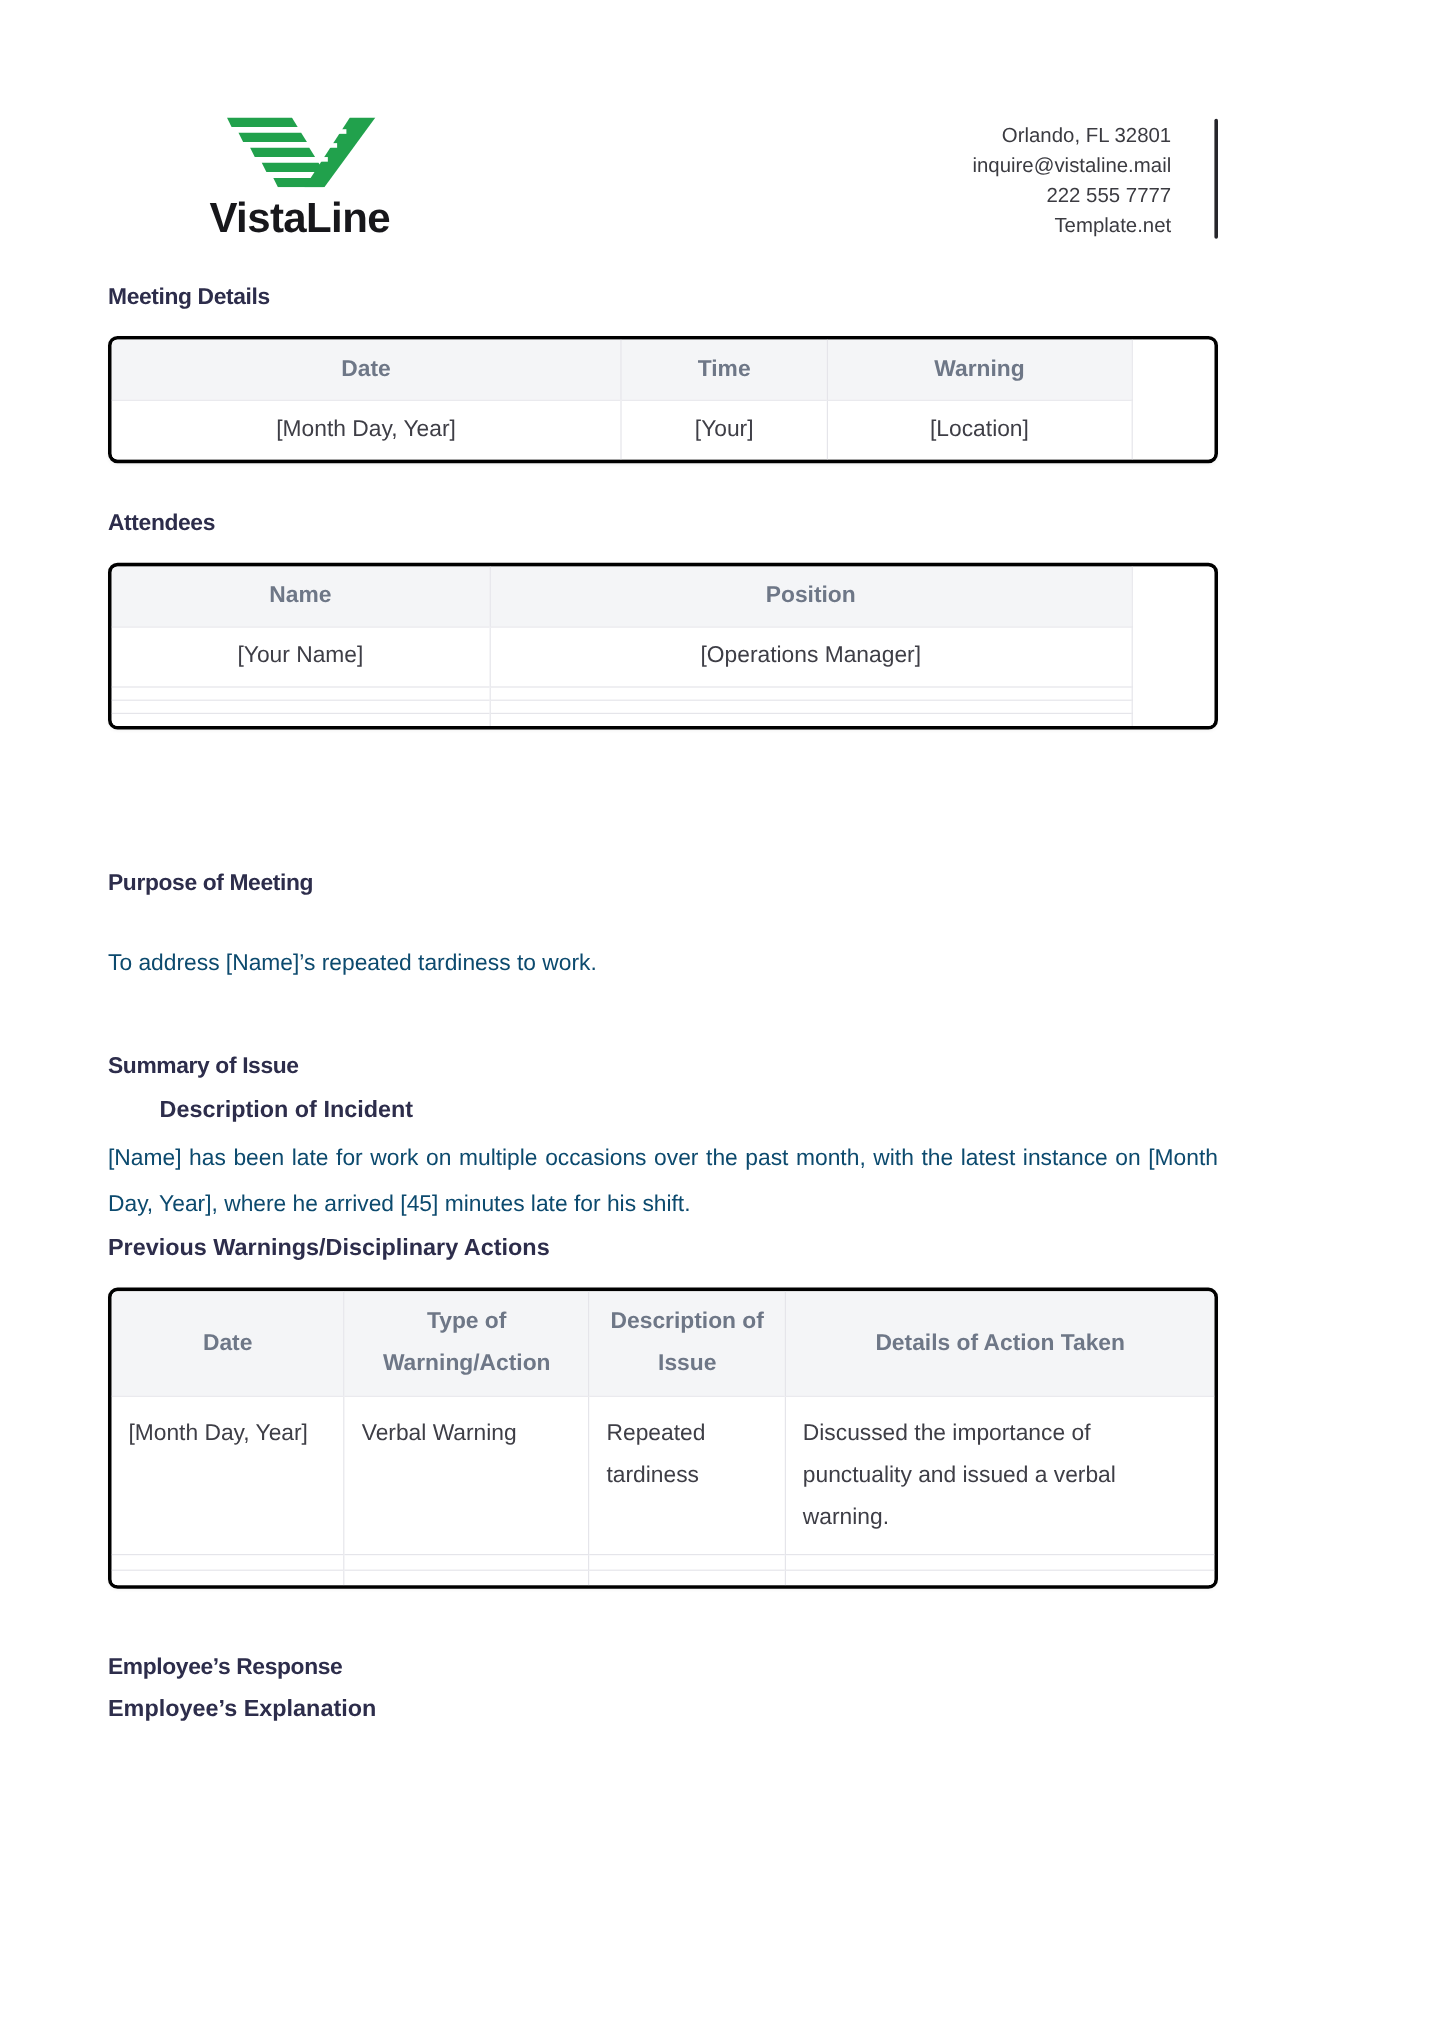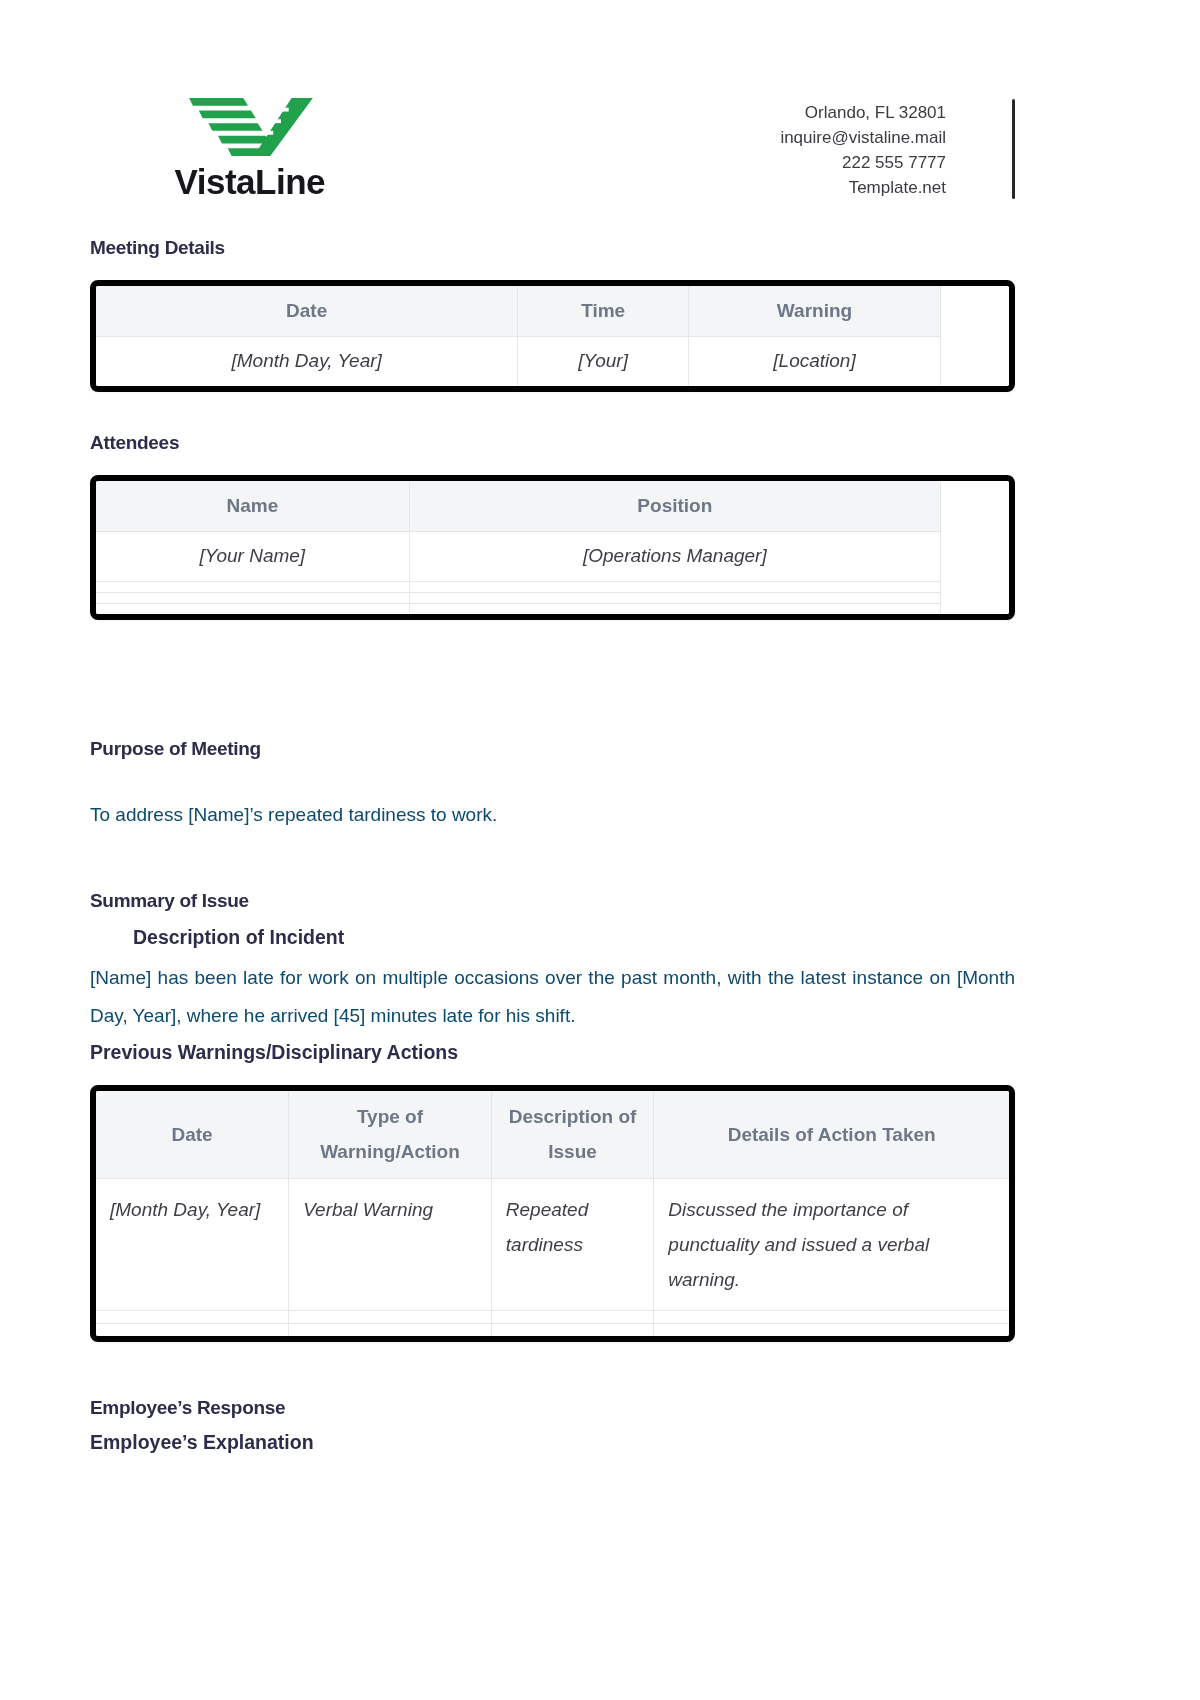--- a/index.html
+++ b/index.html
@@ -9,21 +9,21 @@
     font-family:"Liberation Sans","DejaVu Sans",sans-serif;
     color:#3E3E46;
   }
   .sheet { padding:98px 185px 0 90px; }
 
   
   .hdr { display:flex; justify-content:space-between; align-items:flex-start; }
   .logo-block { margin-left:57px;text-align:right; }
   .logo-icon { display:block; margin-left:28px; }
   .logo-text { font-size:35px; font-weight:700; color:#17171B; letter-spacing:-0.5px; margin-top:6px; }
-  .contact-wrap { display:flex; align-items:center;gap:30px; }
+  .contact-wrap { display:flex; align-items:center; }
   .contact { text-align:right; font-size:17px; line-height:25px; color:#3B3B41; padding-top:2px; }
   .hdr-divider { width:3px; height:100px; background:#26262B; margin-left:36px; border-radius:2px; }
 
   
   h1.doc-title {
     margin-top:205px; text-align:center; font-size:41px; line-height:48px;
     font-weight:700; color:#2D2D4B; letter-spacing:-0.5px;
   }
   h2.sec { font-size:19px; font-weight:700; color:#2D2D4B; letter-spacing:-0.3px; }
   h3.sub { font-size:19.5px; font-weight:700; color:#2D2D4B; }
@@ -33,30 +33,30 @@
   .h2-summary { margin-top:56px; }
   .h2-response { margin-top:55px; }
   .body-text { font-size:19px; line-height:38px; color:#0c4a6e; }
   .purpose-text { margin-top:36px; }
   .sub-incident { margin-top:14px;margin-left:43px; }
   .para-incident { margin-top:10px; text-align:justify; }
   .sub-warnings { margin-top:6px; }
   .sub-explanation { margin-top:12px; }
 
   
-  .tbl-wrap { border:6px solid #000000; border-radius:8px; overflow:hidden;
+  .tbl-wrap { border:3px solid #000000; border-radius:8px; overflow:hidden;
               box-shadow:0 1px 3px rgba(0,0,0,.05); margin-top:21px; }
   table { width:100%; border-collapse:collapse; table-layout:fixed; }
   th, td { font-size:19px; font-weight:400; }
   th {
     background:#F4F5F7; color:#6E7787; font-weight:600;
     text-align:center; vertical-align:middle;
   }
   td { color:#3E3E46; text-align:center; vertical-align:middle; background:#fff; }
-  tr + tr th, tr + tr td { border-top:1px solid #E5E5EA;font-style:italic; }
+  tr + tr th, tr + tr td { border-top:1px solid #E5E5EA; }
   th + th, th + td, td + td, td + th { border-left:1px solid #E5E5EA; }
   .row-h { height:50px; }
   .empty-col { background:#fff; }
   .thin td { height:11px; }
 
   
   .warn th { height:87px; line-height:35px; padding:4px 12px; }
   .warn td.cell { vertical-align:top; text-align:left; padding:13px 14px; line-height:35px; height:131px; }
   .warn .thin td { height:13px; }
 </style>

